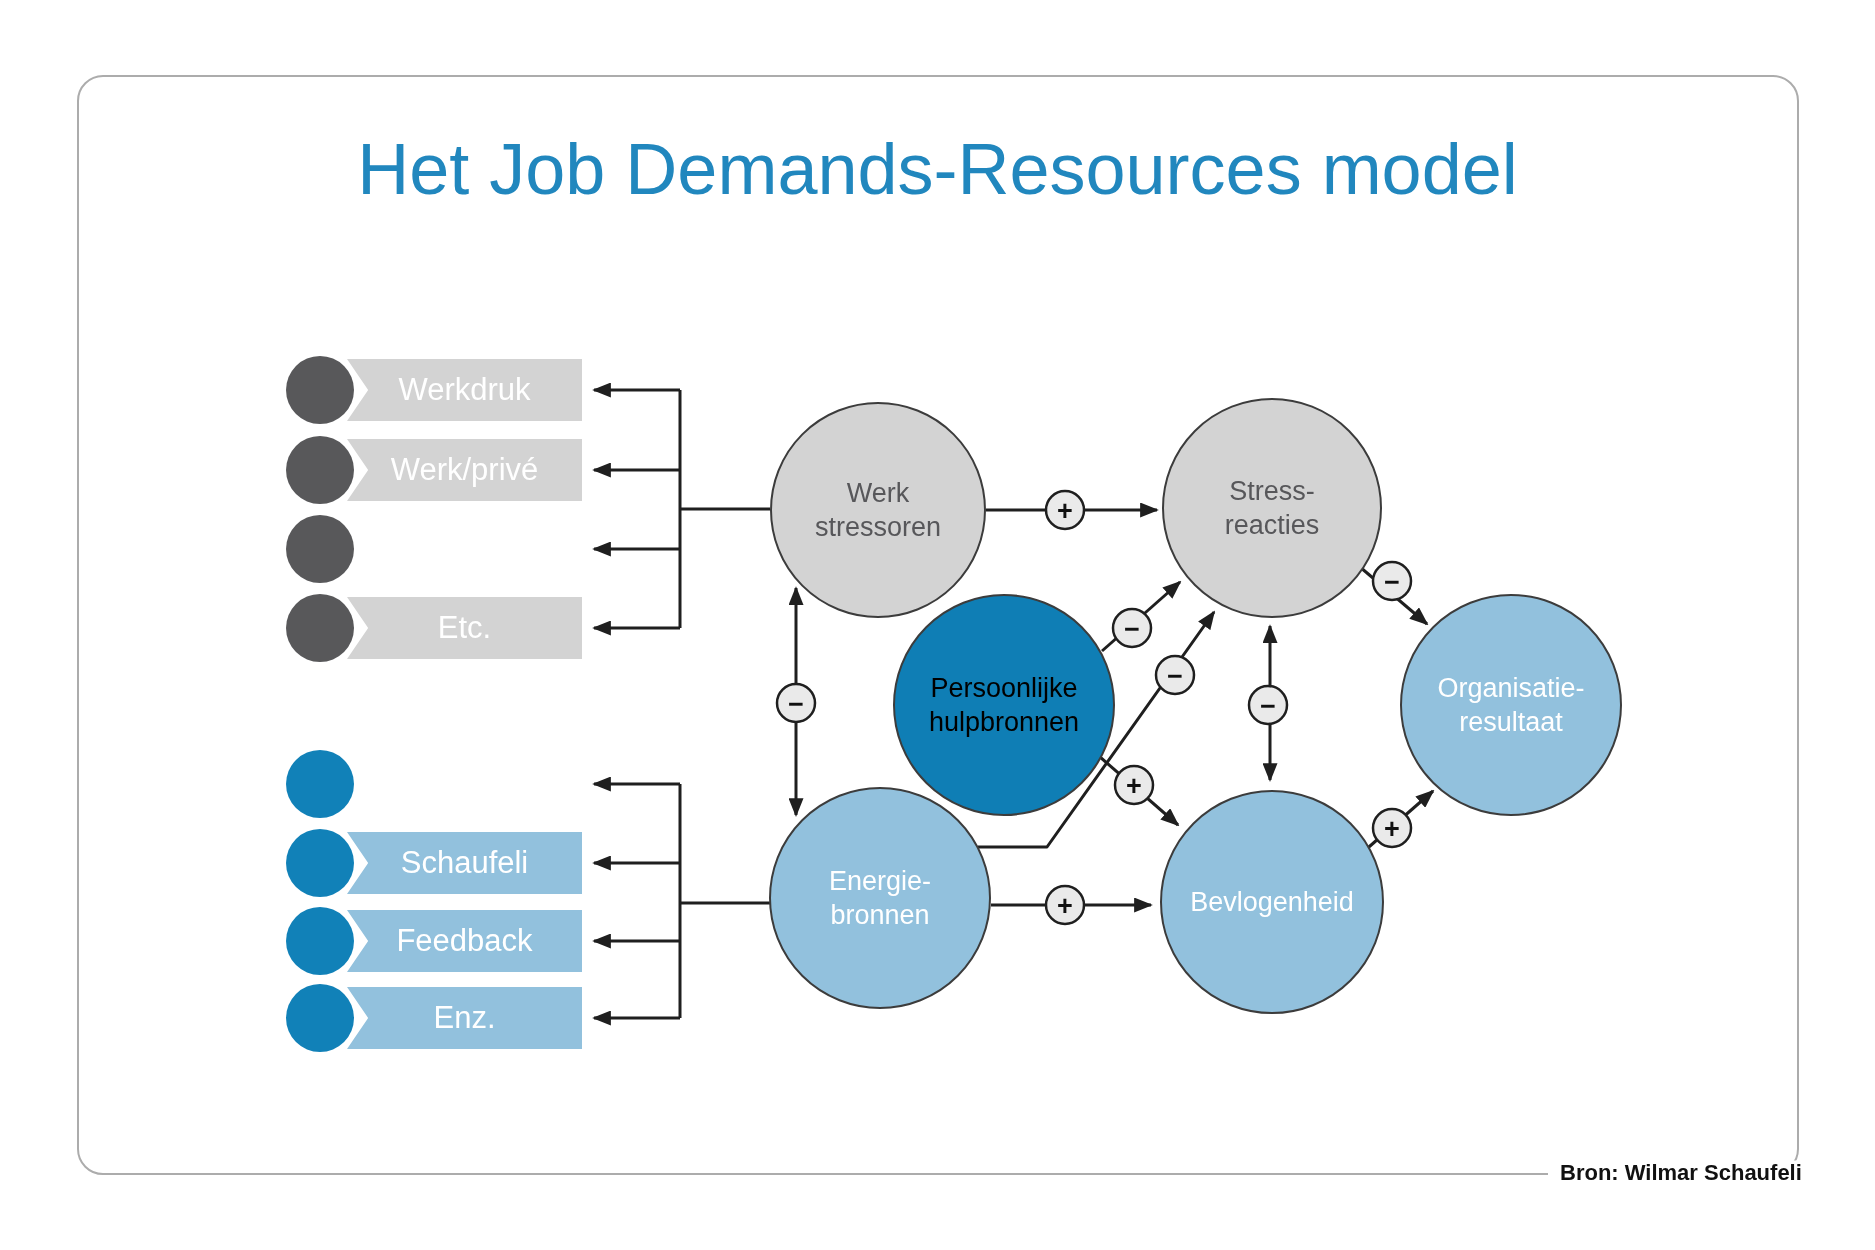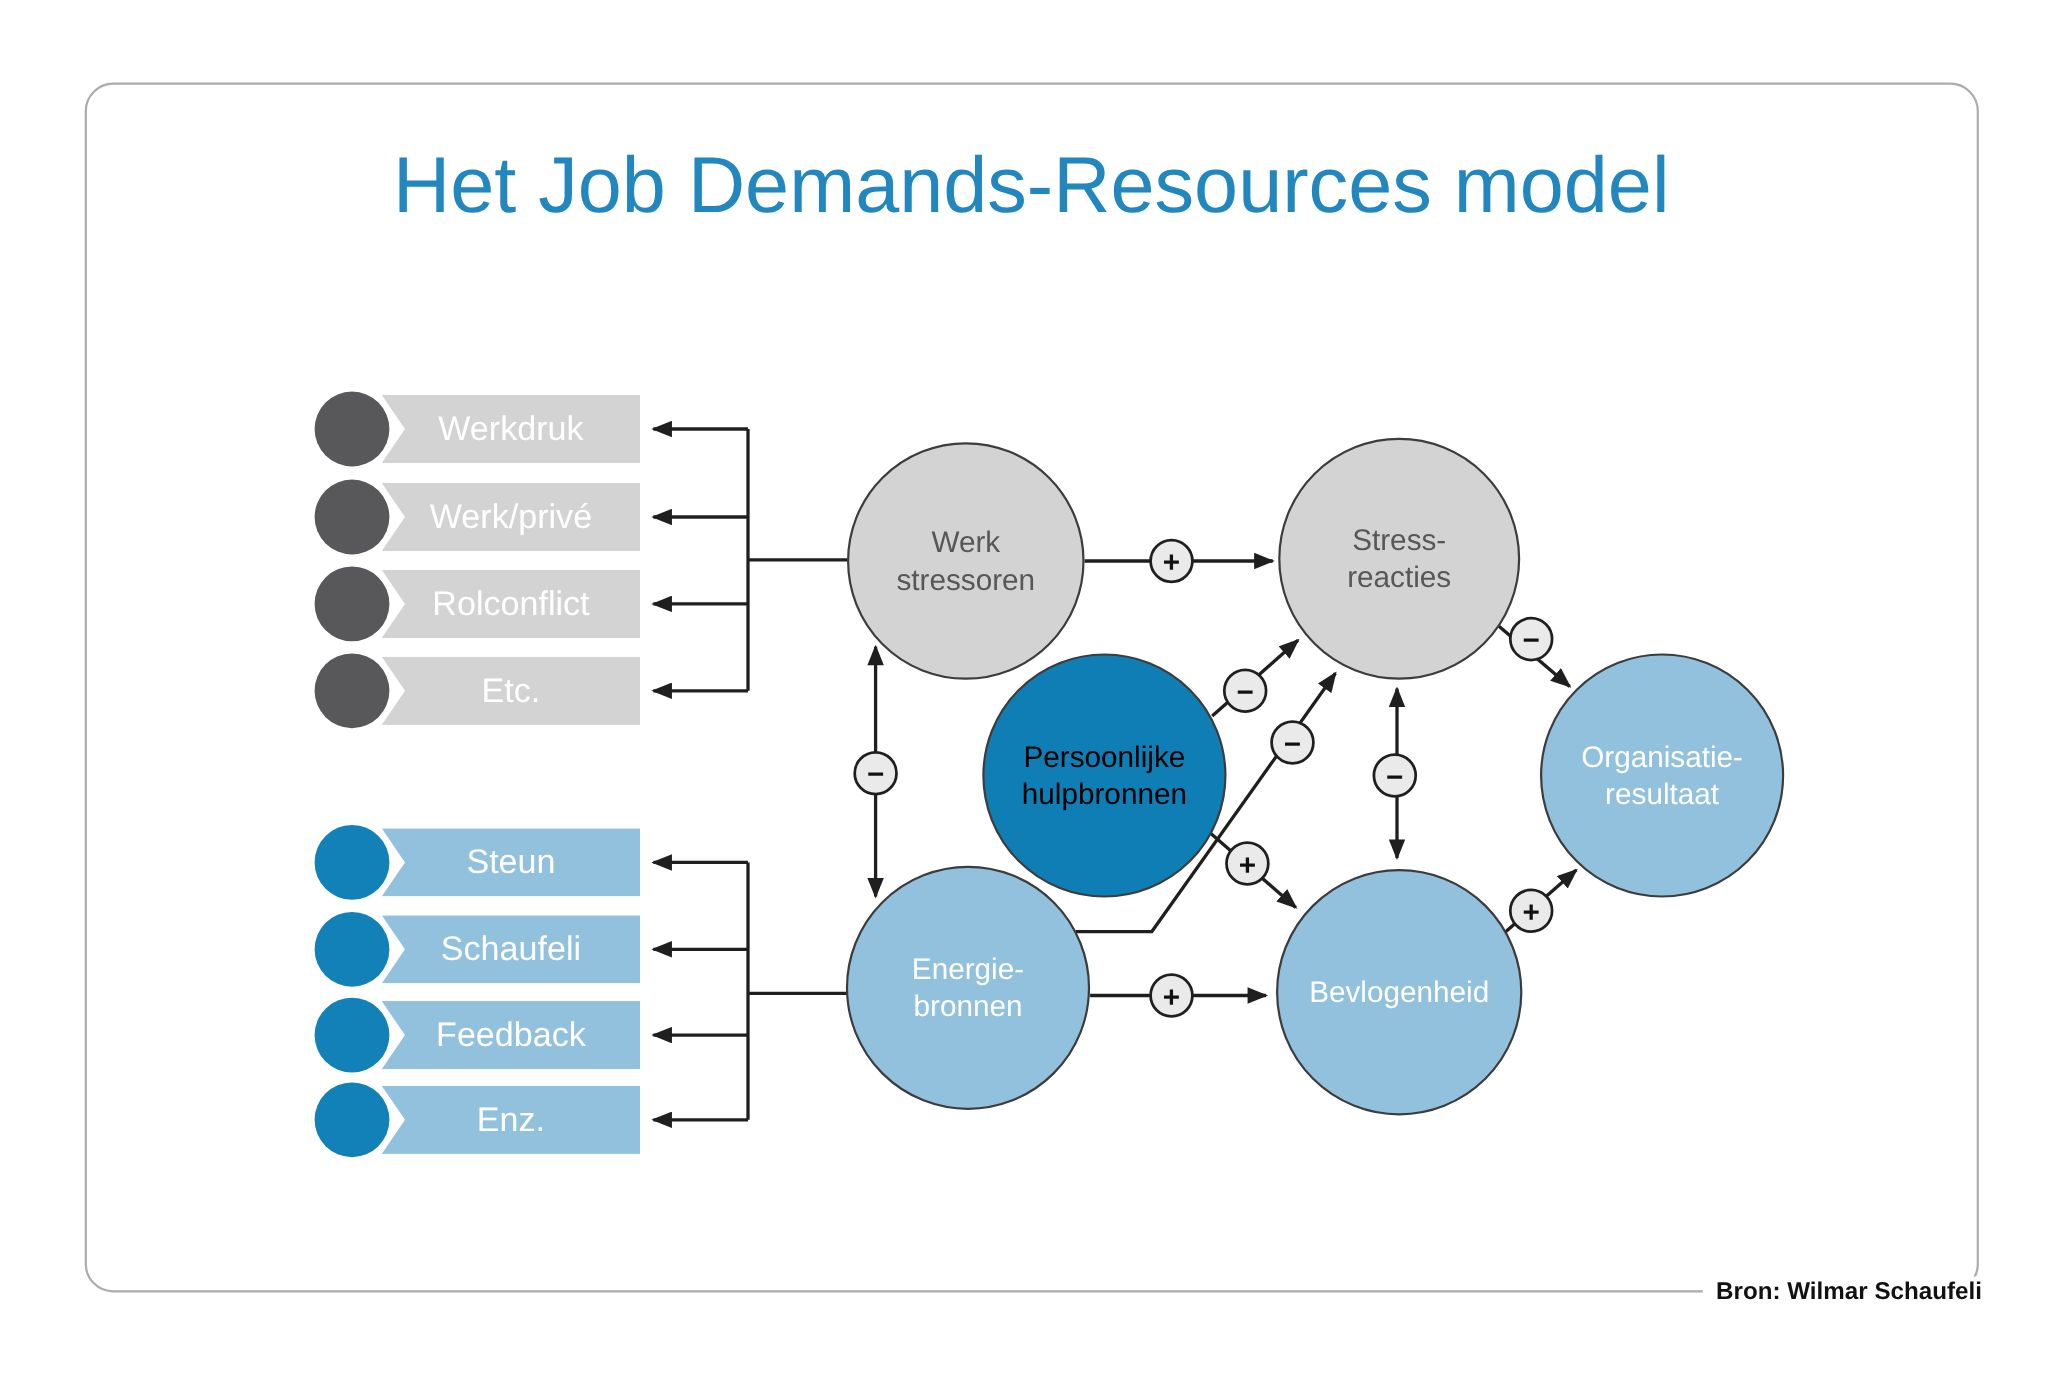--- a/index.html
+++ b/index.html
@@ -119,30 +119,28 @@
 
 <div class="row gray" style="top:356px">
   <div class="pill">Werkdruk</div>
   <div class="bullet"></div>
 </div>
 <div class="row gray" style="top:436px">
   <div class="pill">Werk/privé</div>
   <div class="bullet"></div>
 </div>
 <div class="row gray" style="top:515px">
-  <div class="pill">Rolconflict</div>
   <div class="bullet"></div>
 </div>
 <div class="row gray" style="top:594px">
   <div class="pill">Etc.</div>
   <div class="bullet"></div>
 </div>
 
 <div class="row blue" style="top:750px">
-  <div class="pill">Steun</div>
   <div class="bullet"></div>
 </div>
 <div class="row blue" style="top:829px">
   <div class="pill">Schaufeli</div>
   <div class="bullet"></div>
 </div>
 <div class="row blue" style="top:907px">
   <div class="pill">Feedback</div>
   <div class="bullet"></div>
 </div>

